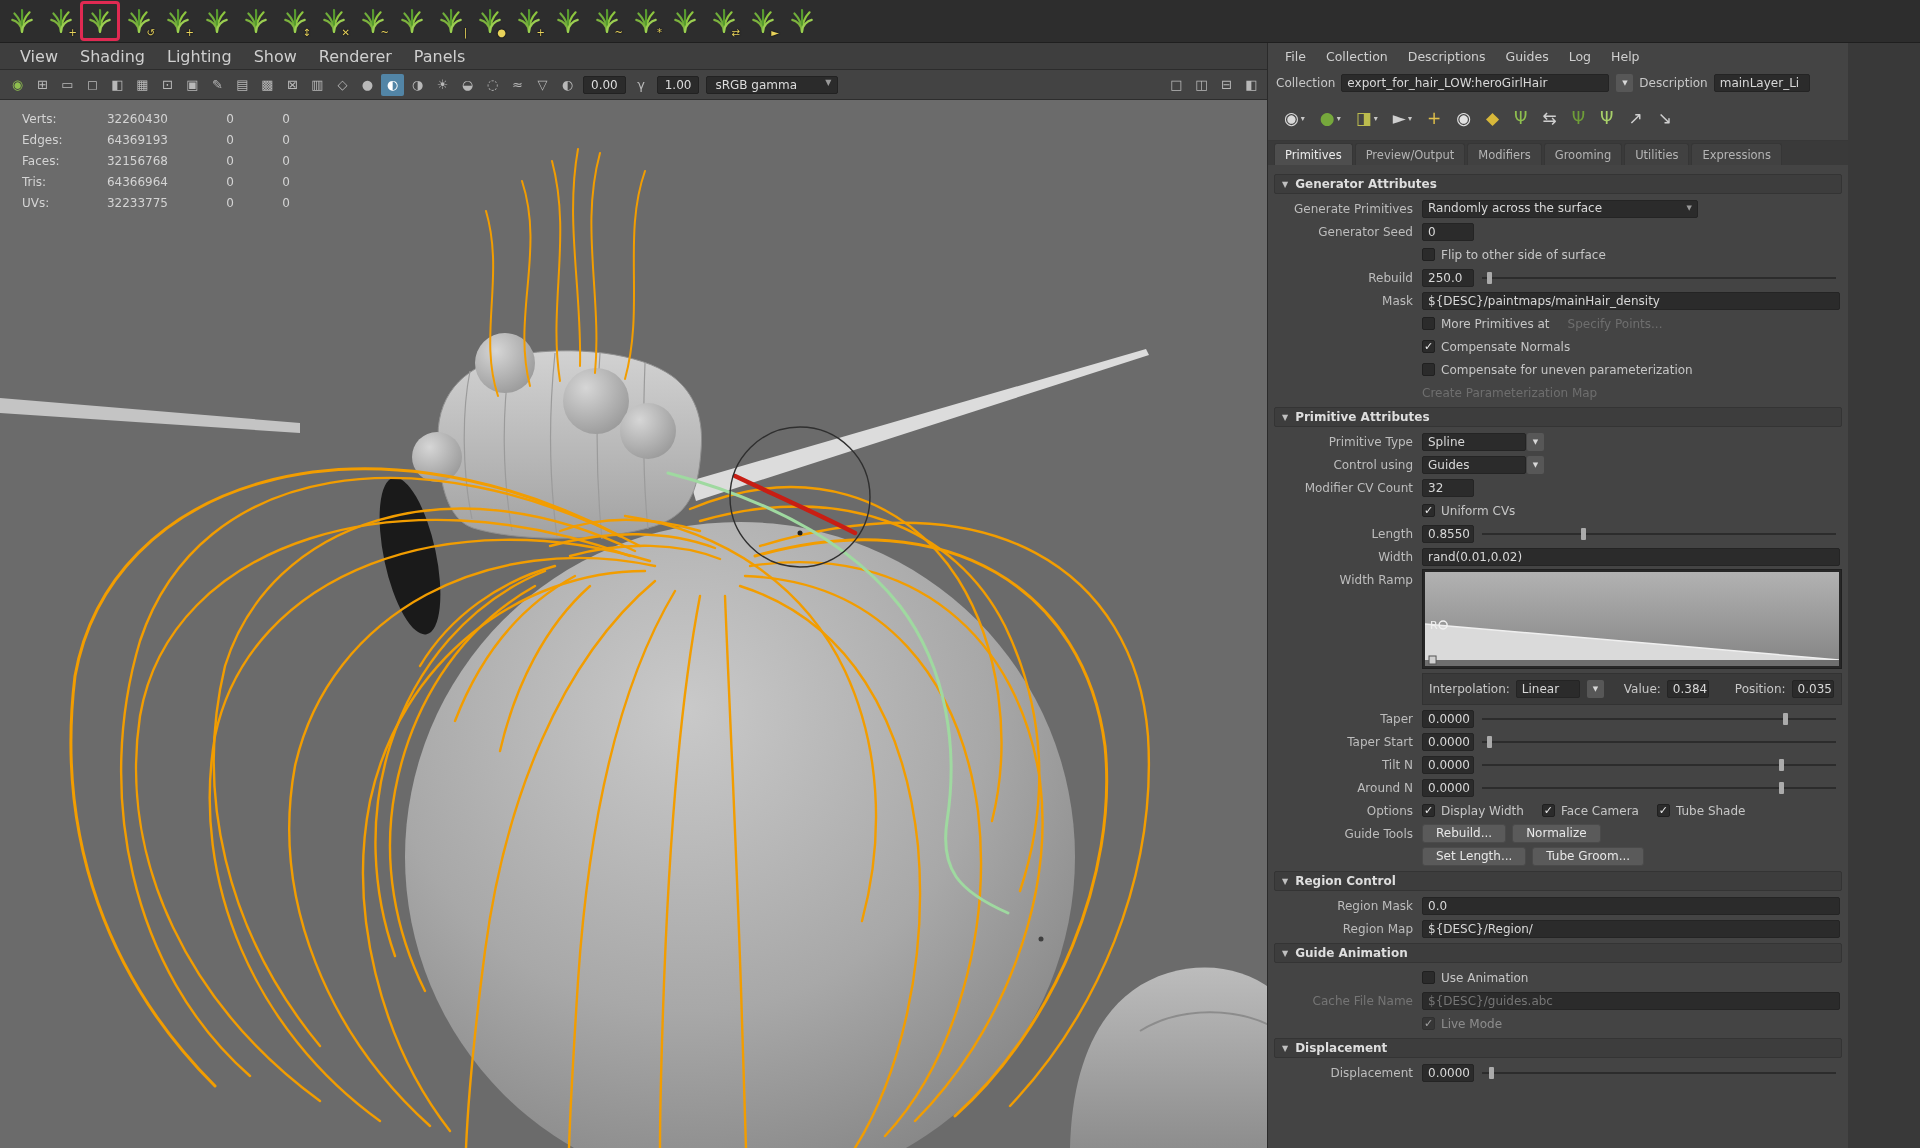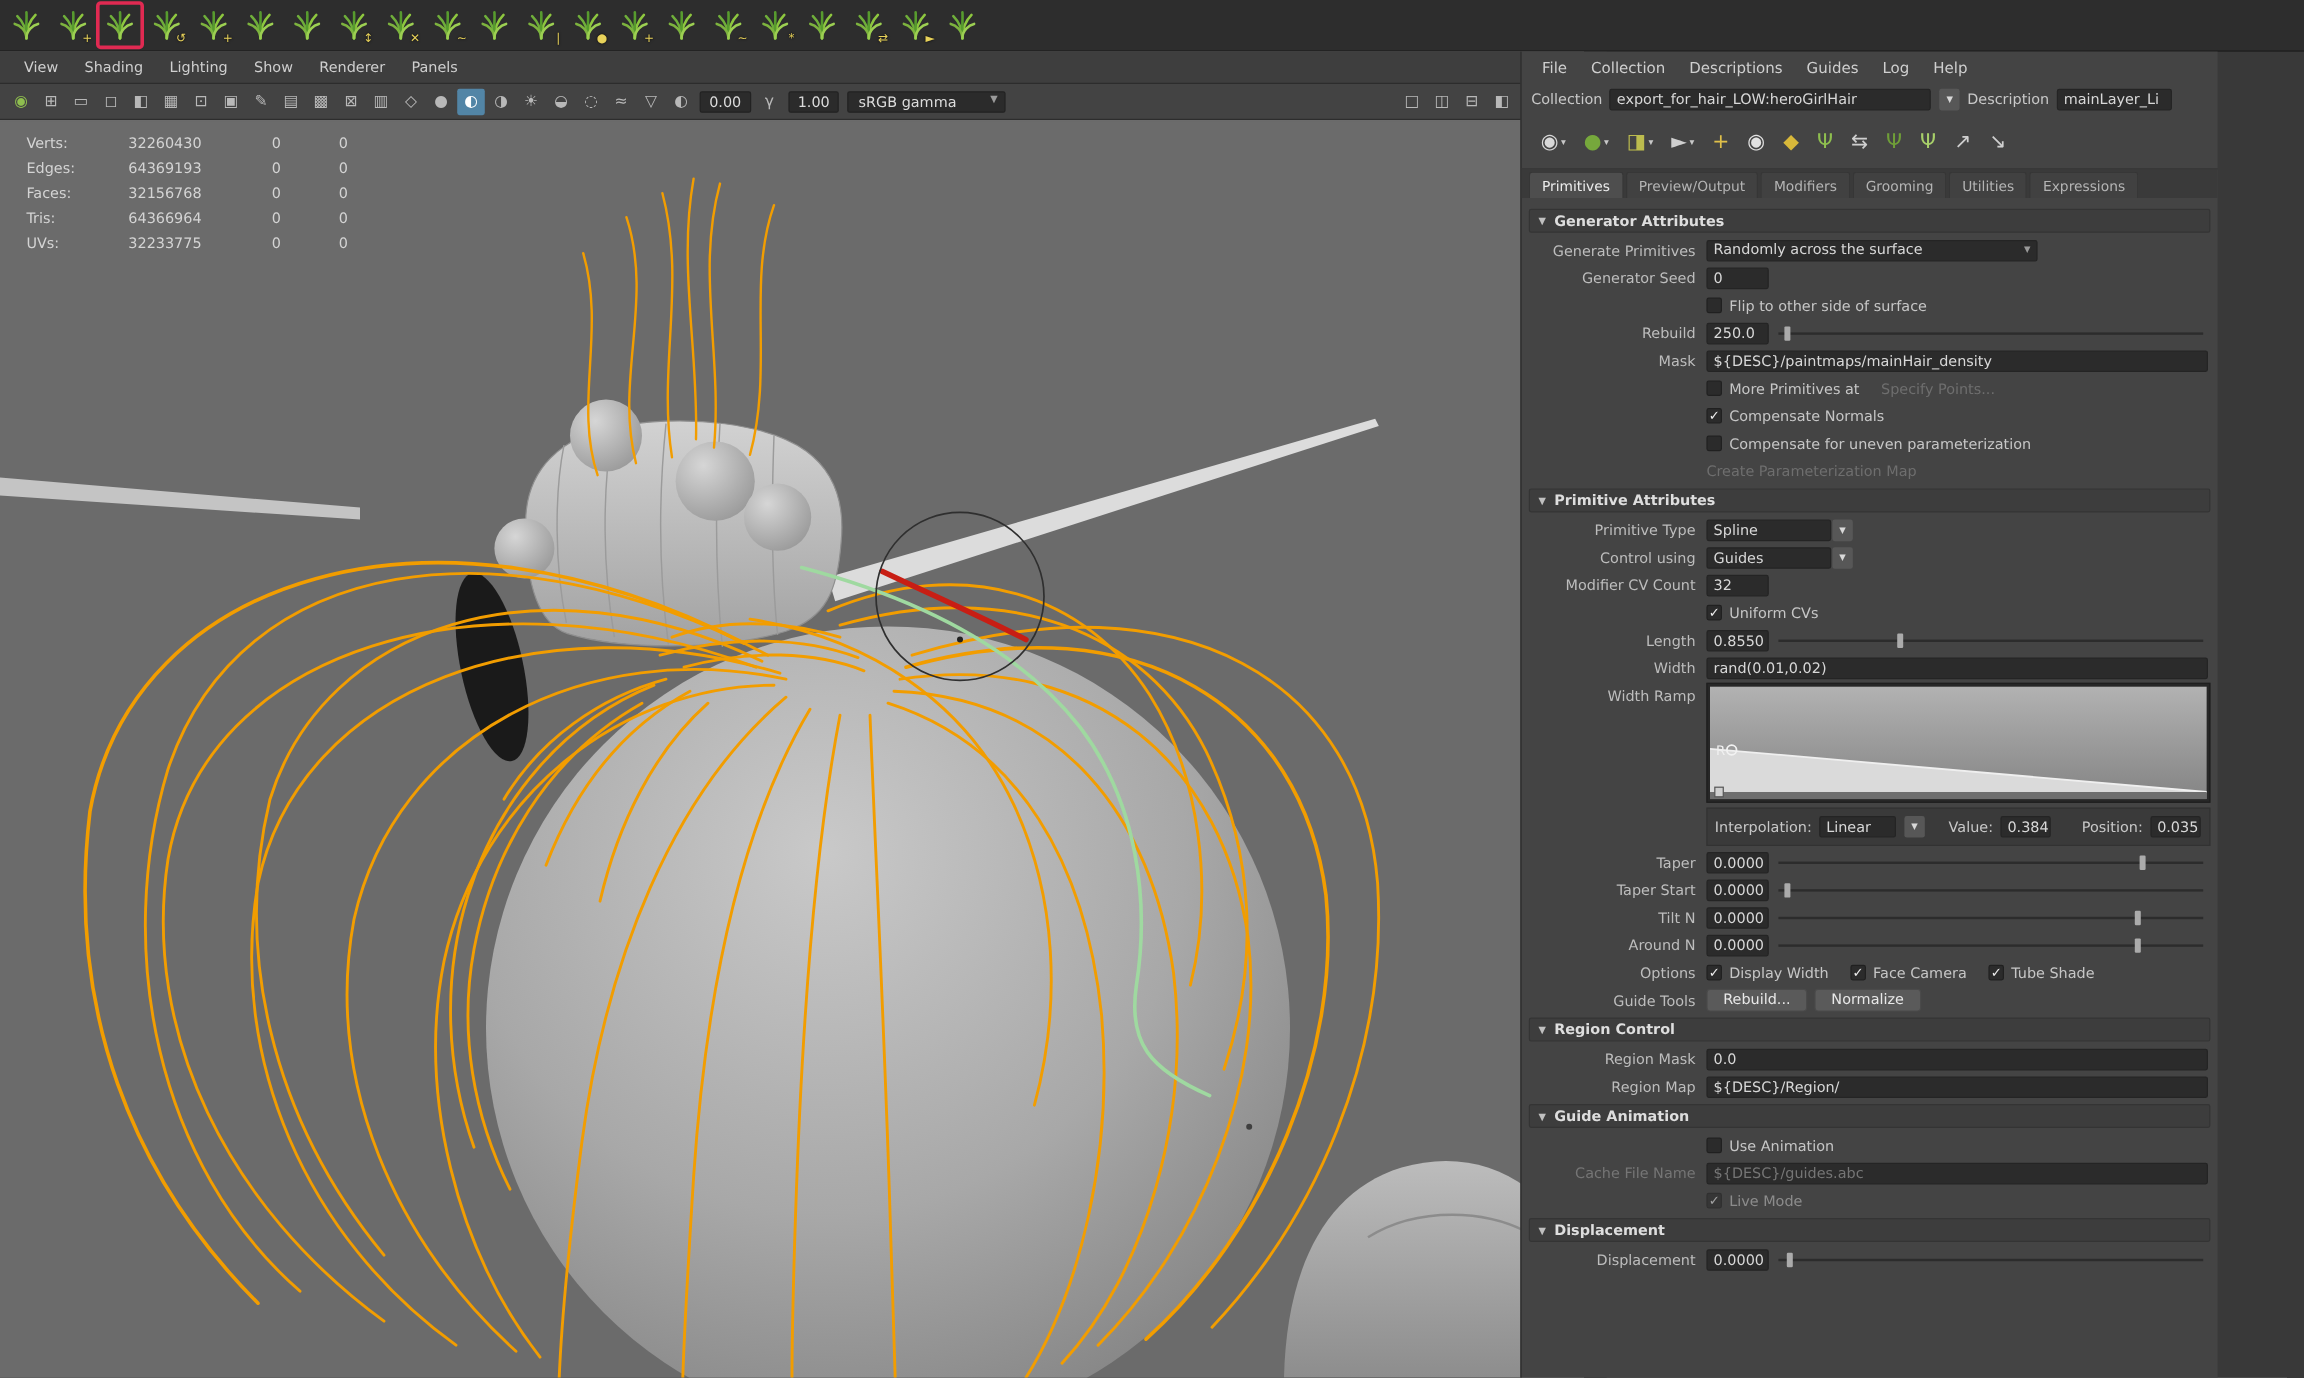--- a/index.html
+++ b/index.html
@@ -25,21 +25,21 @@
   .shelf-icon svg path:nth-child(4){ stroke:#7db33e; }
   .shelf-icon svg path:nth-child(5){ stroke:#9ccf52; }
   .shelf-icon .mark{ position:absolute; right:2px; bottom:1px; font-size:10px;
     color:#e8d25a; text-shadow:0 0 2px #000; }
 
   
   .viewport{ position:absolute; left:0; top:43px; width:1320px; height:1105px;
     background:#6b6b6b; }
   .vp-menubar{ height:27px; background:#3e3e3e; border-bottom:1px solid #2c2c2c;
     display:flex; align-items:center; padding:0 10px; gap:2px;
-    font-size:12px; color:#cfcfcf; }
+    font-size:16px; color:#cfcfcf; }
   .vp-menu-item{ padding:2px 10px; border-radius:2px; }
   .vp-toolbar{ height:30px; background:#434343; border-bottom:1px solid #2d2d2d;
     display:flex; align-items:center; padding:0 6px; gap:2px; font-size:12px; }
   .vp-icon{ width:23px; height:22px; display:flex; align-items:center;
     justify-content:center; color:#b8b8b8; font-size:13px; border-radius:2px; }
   .vp-icon.active{ background:#5285a6; color:#fff; }
   .vp-num{ background:#2b2b2b; border:1px solid #222; border-radius:2px;
     color:#dcdcdc; padding:1px 7px; margin:0 2px; }
   .vp-select{ background:#2b2b2b; border:1px solid #222; border-radius:2px;
     color:#dcdcdc; padding:1px 6px 1px 8px; margin-left:3px; width:132px;
@@ -861,20 +861,25 @@
       <span class="checkbox checked"></span>
       <span class="cb-label">Face Camera</span>
       <span class="checkbox checked"></span>
       <span class="cb-label">Tube Shade</span>
     </div>
     <div class="frow">
       <span class="flabel">Guide Tools</span>
       <span class="btn">Rebuild...</span>
       <span class="btn">Normalize</span>
     </div>
+    <div class="frow">
+      <span class="flabel"></span>
+      <span class="btn">Set Length...</span>
+      <span class="btn">Tube Groom...</span>
+    </div>
 
     <div class="section-header">Region Control</div>
     <div class="frow">
       <span class="flabel">Region Mask</span>
       <span class="tfield w-wide">0.0</span>
     </div>
     <div class="frow">
       <span class="flabel">Region Map</span>
       <span class="tfield w-wide">${DESC}/Region/</span>
     </div>

